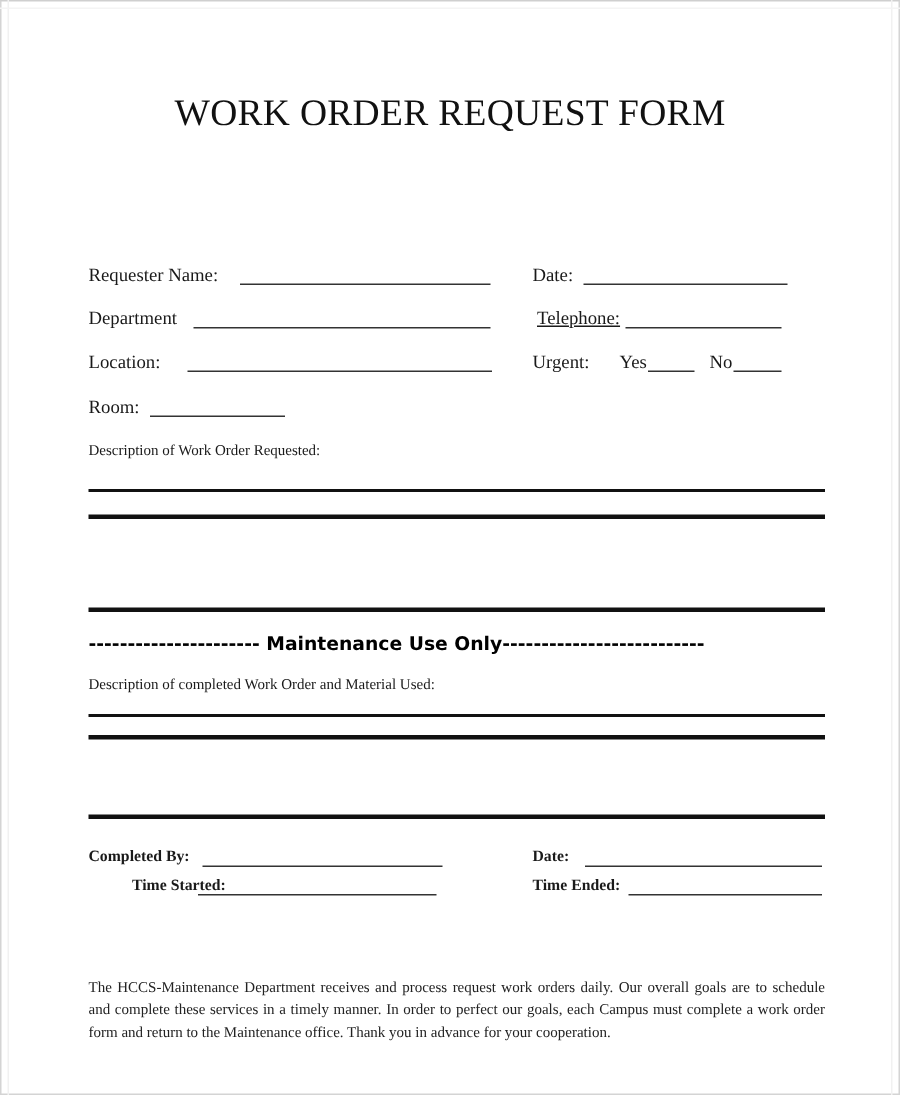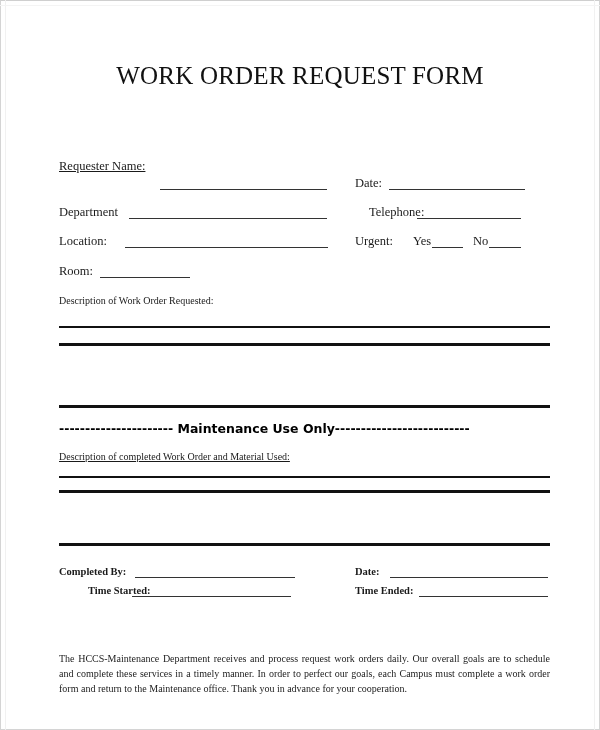--- a/index.html
+++ b/index.html
@@ -24,51 +24,51 @@
 </head>
 <body>
 
 <div class="frame"></div>
 <div class="inner-l"></div>
 <div class="inner-r"></div>
 <div class="inner-t"></div>
 
 <div class="abs serif title">WORK ORDER REQUEST FORM</div>
 
-<span class="abs serif lbl" style="left:59px; top:159px;text-decoration:underline;">Requester Name:</span>
+<span class="abs serif lbl" style="left:59px; top:176px;">Requester Name:</span>
 <div class="blank" style="left:160px; top:189px; width:167px;"></div>
 
 <span class="abs serif lbl" style="left:59px; top:205px;text-align:center;">Department</span>
 <div class="blank" style="left:129px; top:218px; width:198px;"></div>
 
 <span class="abs serif lbl" style="left:59px; top:234px;">Location:</span>
 <div class="blank" style="left:125px; top:247px; width:203px;"></div>
 
 <span class="abs serif lbl" style="left:59px; top:264px;">Room:</span>
 <div class="blank" style="left:100px; top:277px; width:90px;"></div>
 
 <span class="abs serif lbl" style="left:355px; top:176px;">Date:</span>
 <div class="blank" style="left:389px; top:189px; width:136px;"></div>
 
-<span class="abs serif lbl" style="left:369px; top:205px;">Telephone:</span>
+<span class="abs serif lbl" style="left:358px; top:205px;text-decoration:underline;">Telephone:</span>
 <div class="blank" style="left:417px; top:218px; width:104px;"></div>
 
 <span class="abs serif lbl" style="left:355px; top:234px;">Urgent:</span>
 <span class="abs serif lbl" style="left:413px; top:234px;">Yes</span>
 <div class="blank" style="left:432px; top:247px; width:31px;"></div>
 <span class="abs serif lbl" style="left:473px; top:234px;">No</span>
 <div class="blank" style="left:489px; top:247px; width:32px;"></div>
 
 <span class="abs serif small" style="left:59px; top:295px;">Description of Work Order Requested:</span>
 <div class="rule thin" style="top:326px;"></div>
 <div class="rule thick" style="top:343px;"></div>
 <div class="rule thick" style="top:405px;"></div>
 
 <div class="abs maint">---------------------- Maintenance Use Only--------------------------</div>
-<span class="abs serif small" style="left:59px; top:451px;text-decoration:underline;">Description of completed Work Order and Material Used:</span>
+<span class="abs serif small" style="left:59px; top:451px;">Description of completed Work Order and Material Used:</span>
 <div class="rule thin" style="top:476px;"></div>
 <div class="rule thick" style="top:490px;"></div>
 <div class="rule thick" style="top:543px;"></div>
 
 <span class="abs serif bold" style="left:59px; top:566px;">Completed By:</span>
 <div class="blank" style="left:135px; top:577px; width:160px;"></div>
 
 <span class="abs serif bold" style="left:59px; top:585px;margin-left:29px;">Time Started:</span>
 <div class="blank" style="left:132px; top:596px; width:159px;"></div>
 

